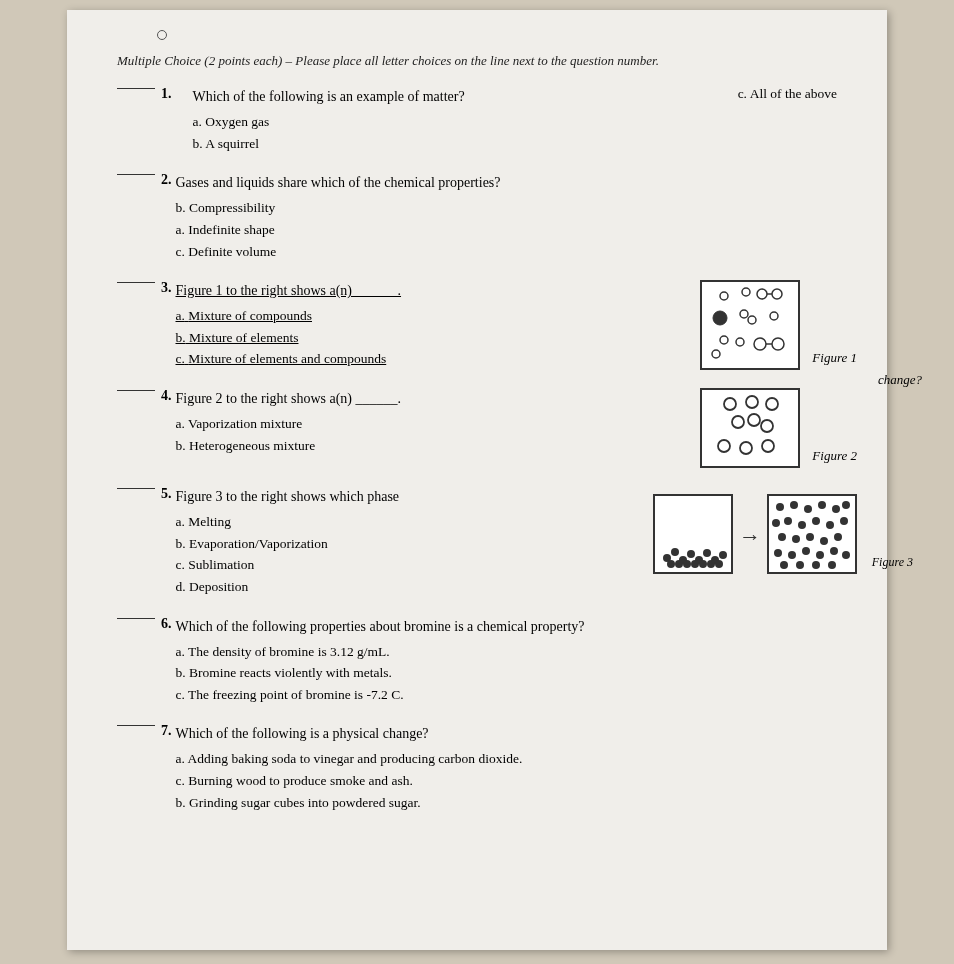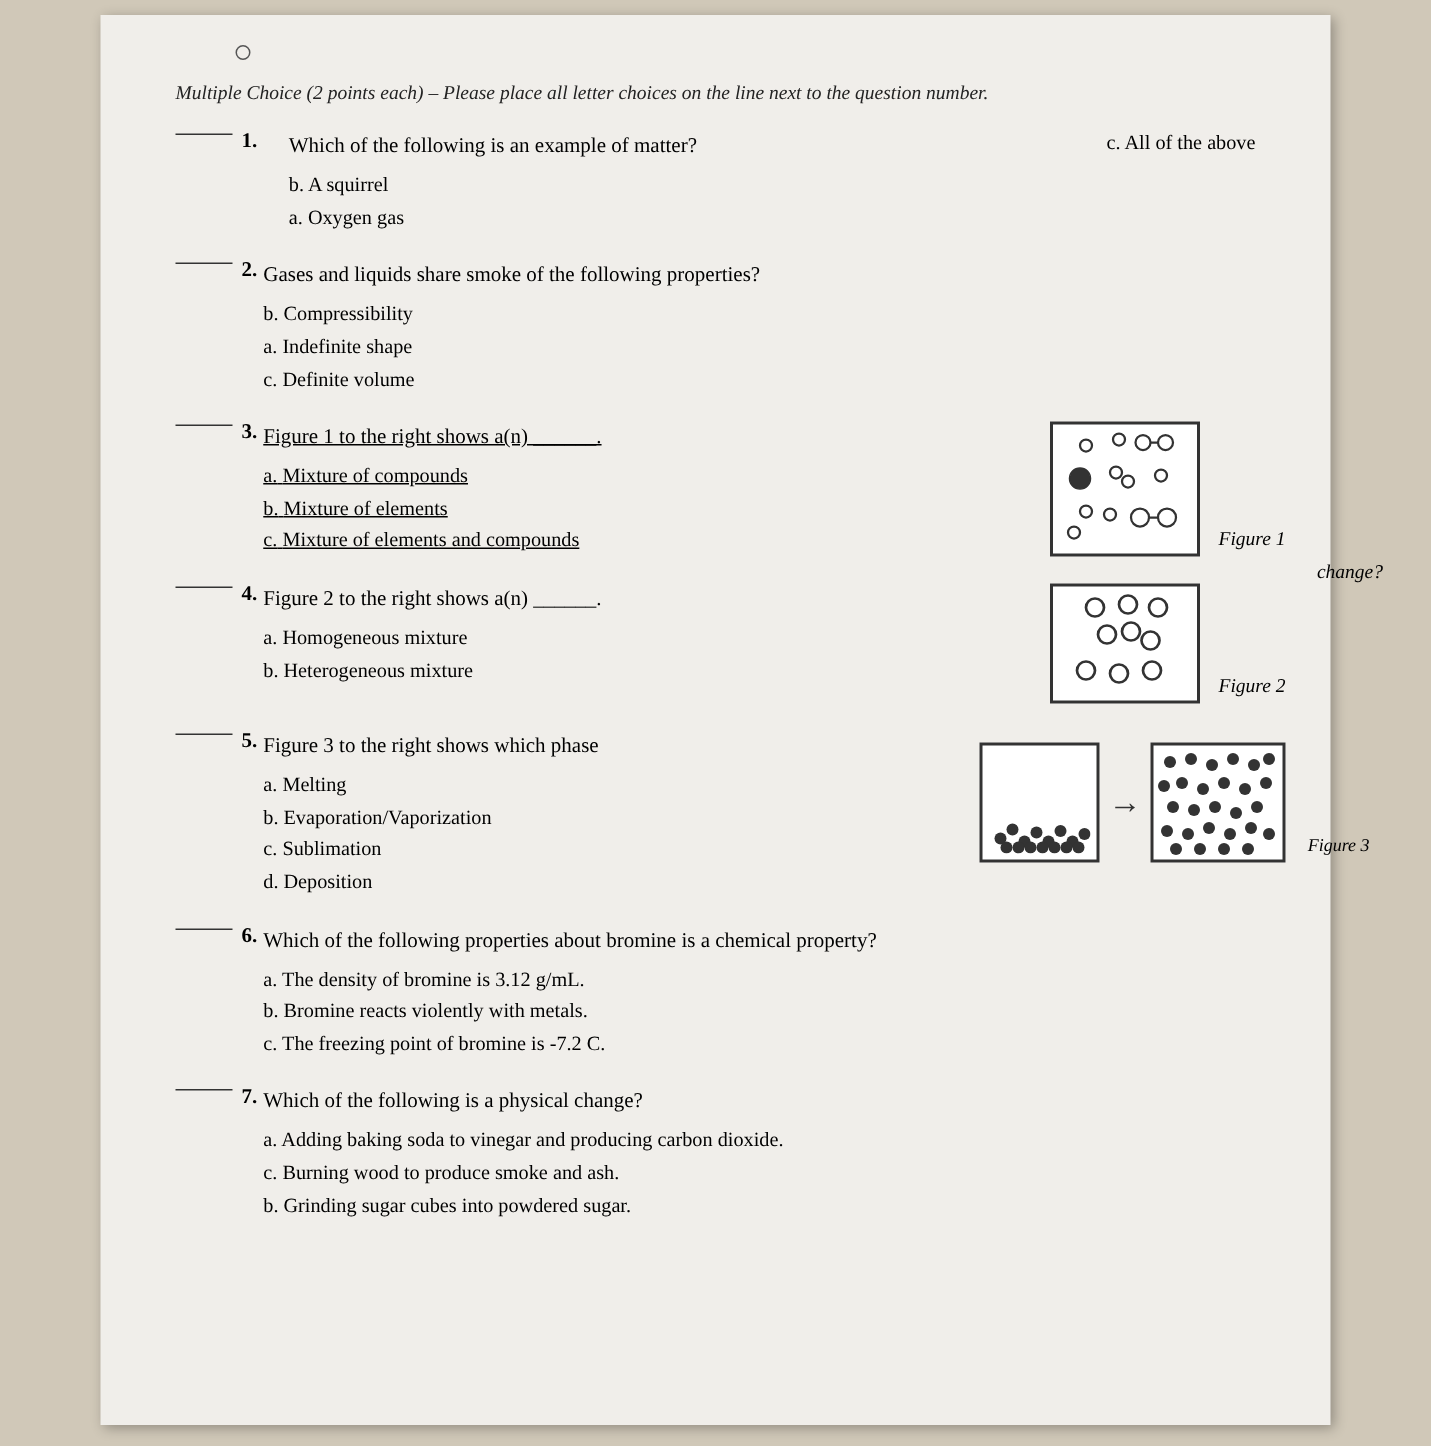--- a/index.html
+++ b/index.html
@@ -170,45 +170,45 @@
   <div class="question-block">
     <div class="question-line">
       <span class="answer-line"></span>
       <span class="q-num">1.</span>
       <div style="flex:1;">
         <div class="q1-row">
           <div class="q1-left">
             <span class="q-text">Which of the following is an example of matter?</span>
             <div class="choices" style="margin-left:0; margin-top:4px;">
               <div class="choice">
+                <span class="choice-label">a.</span>
+                <span>Oxygen gas</span>
+              </div>
+              <div class="choice">
                 <span class="choice-label">b.</span>
                 <span>A squirrel</span>
-              </div>
-              <div class="choice">
-                <span class="choice-label">a.</span>
-                <span>Oxygen gas</span>
               </div>
             </div>
           </div>
           <div class="q1-right">
             <span class="choice-label">c.</span>
             <span>All of the above</span>
           </div>
         </div>
       </div>
     </div>
   </div>
 
   
   <div class="question-block">
     <div class="question-line">
       <span class="answer-line"></span>
       <span class="q-num">2.</span>
       <div>
-        <span class="q-text">Gases and liquids share smoke of the following properties?</span>
+        <span class="q-text">Gases and liquids share which of the chemical properties?</span>
         <div class="choices" style="margin-left:0; margin-top:4px;">
           <div class="choice">
             <span class="choice-label">b.</span>
             <span>Compressibility</span>
           </div>
           <div class="choice">
             <span class="choice-label">a.</span>
             <span>Indefinite shape</span>
           </div>
           <div class="choice">
@@ -287,21 +287,21 @@
     <div class="question-line">
       <span class="answer-line"></span>
       <span class="q-num">4.</span>
       <div style="flex:1;">
         <div class="q4-row">
           <div class="q4-choices">
             <span class="q-text">Figure 2 to the right shows a(n) ______.</span>
             <div style="margin-top:4px;">
               <div class="choice">
                 <span class="choice-label">a.</span>
-                <span>Homogeneous mixture</span>
+                <span>Vaporization mixture</span>
               </div>
               <div class="choice">
                 <span class="choice-label">b.</span>
                 <span>Heterogeneous mixture</span>
               </div>
             </div>
           </div>
 
           <div style="display:flex; align-items:flex-end; gap:6px; flex-shrink:0; position:relative;">
             <div class="figure-box fig2-box">

